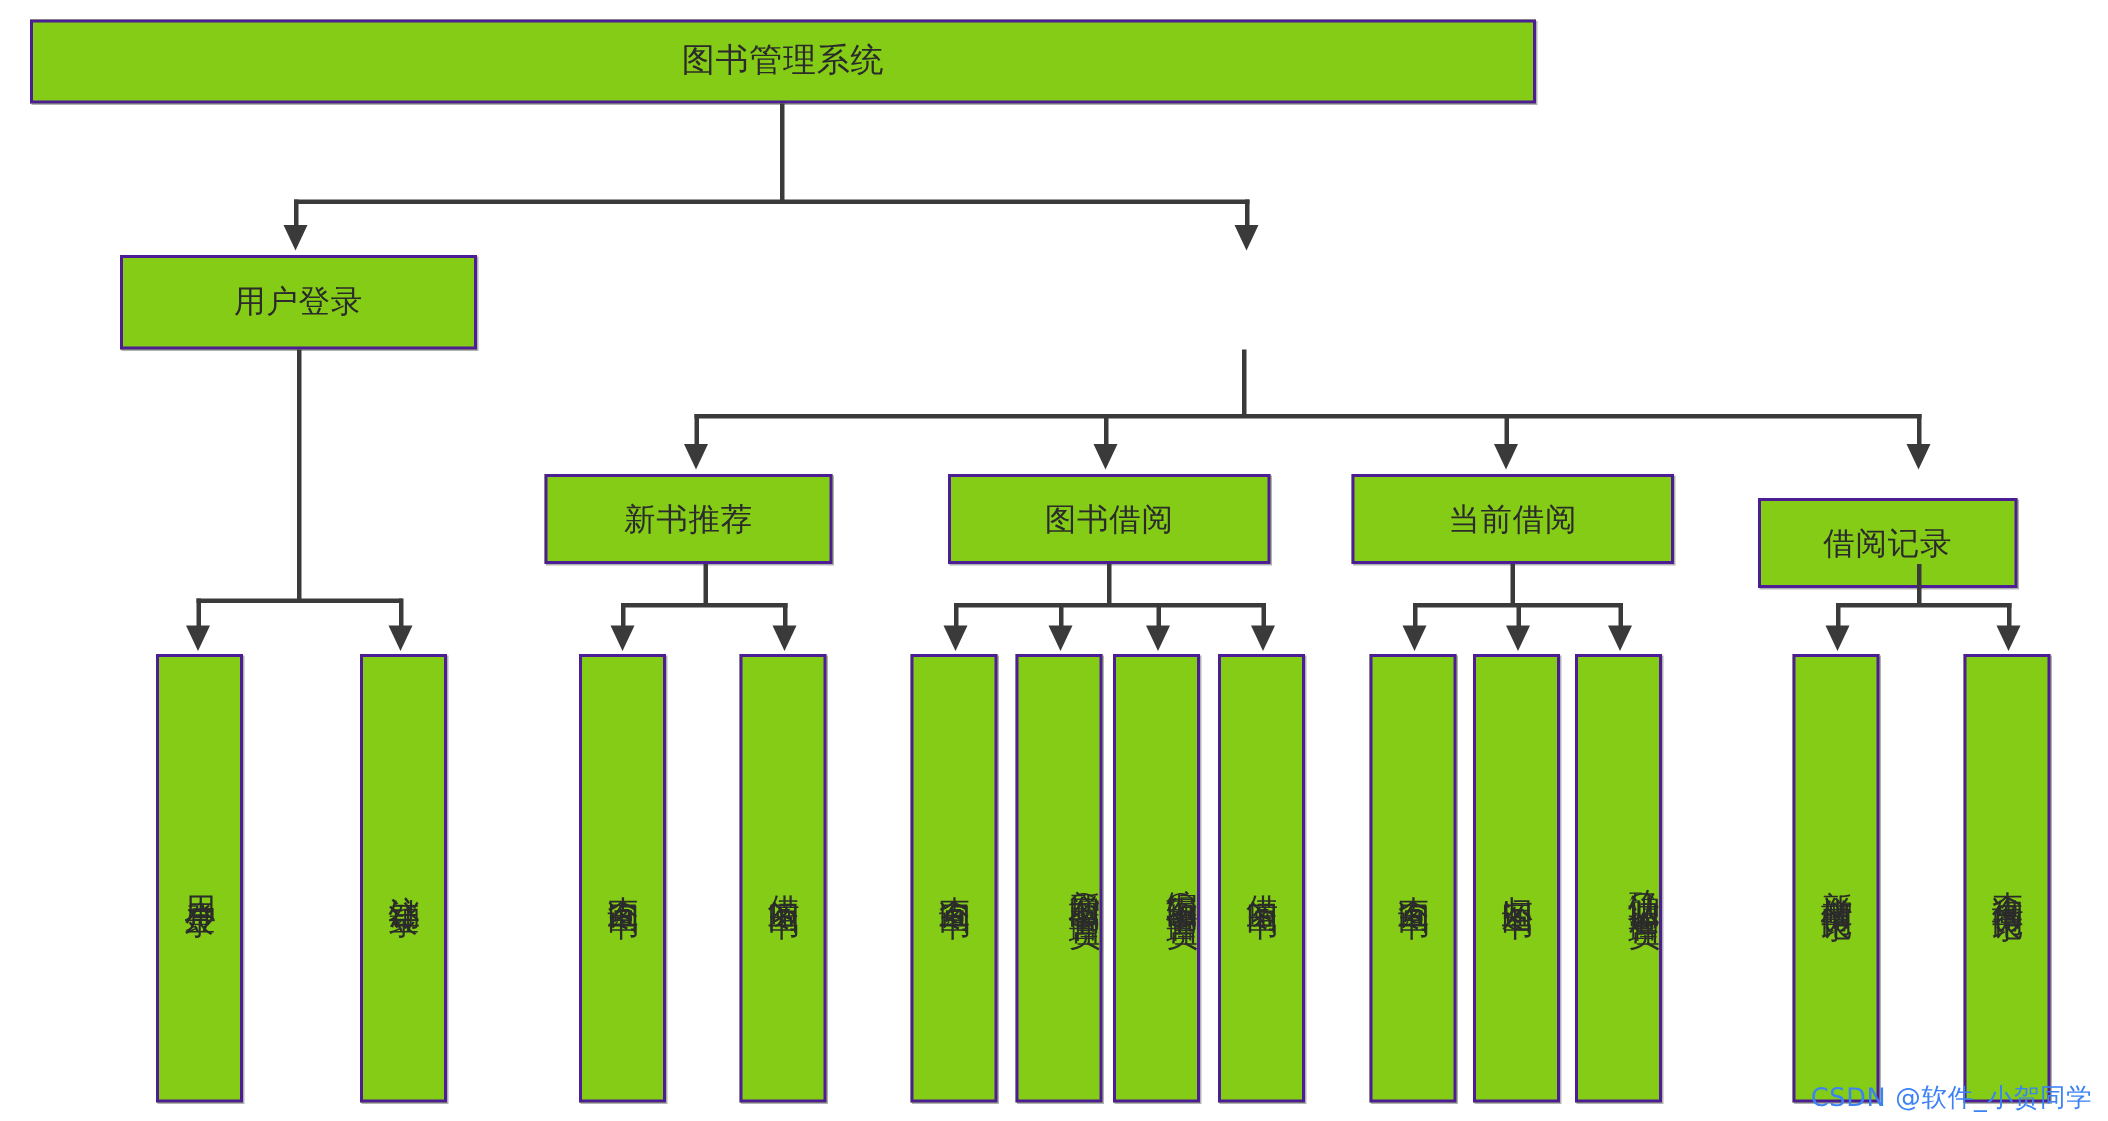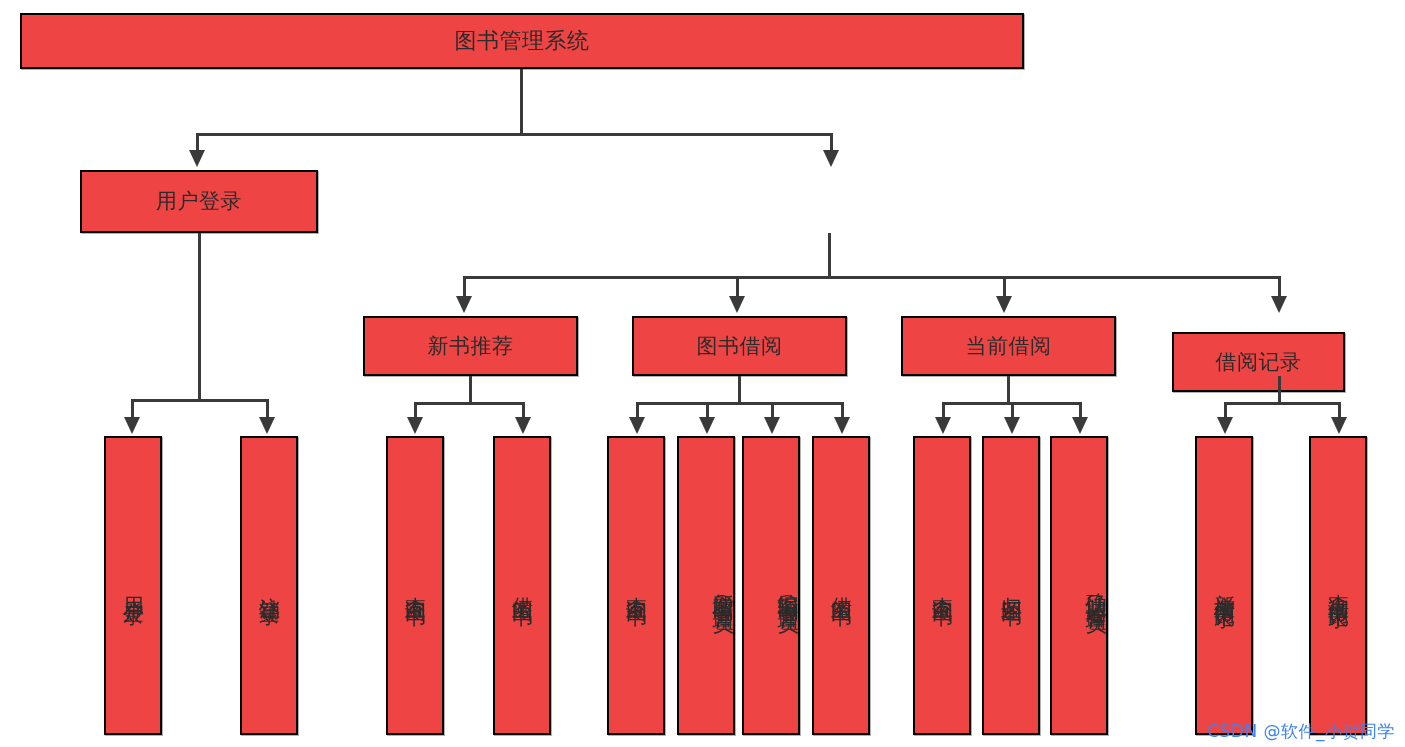--- a/index.html
+++ b/index.html
@@ -12,22 +12,22 @@
     position:relative;
     width:1405px;
     height:747px;
     background:#ffffff;
     overflow:hidden;
   }
   
   .node{
     position:absolute;
     box-sizing:border-box;
-    border:2px solid #000000;
-    background:#ef4444;
+    border:2px solid #4c1d95;
+    background:#84cc16;
     display:flex;
     align-items:center;
     justify-content:center;
     color:#2b2b2b;
     line-height:1.15;
     box-shadow:1px 1px 0 rgba(0,0,0,.30);
   }
   .node.h{               
     font-size:21px;
     letter-spacing:.5px;
@@ -103,21 +103,21 @@
   <div class="hline" style="left:463px;top:276px;width:818px;"></div>
   <div class="vline" style="left:463px;top:276px;height:21px;"></div>
   <div class="arrow" style="left:456px;top:296px;"></div>
   <div class="vline" style="left:736px;top:276px;height:21px;"></div>
   <div class="arrow" style="left:729px;top:296px;"></div>
   <div class="vline" style="left:1003px;top:276px;height:21px;"></div>
   <div class="arrow" style="left:996px;top:296px;"></div>
   <div class="vline" style="left:1278px;top:276px;height:21px;"></div>
   <div class="arrow" style="left:1271px;top:296px;"></div>
 
-  <div class="node h" style="left:363px;top:316px;width:215px;height:60px;text-align:right;">新书推荐</div>
+  <div class="node h" style="left:363px;top:316px;width:192px;height:60px;text-align:right;">新书推荐</div>
 
   <div class="node h" style="left:901px;top:316px;width:215px;height:60px;">当前借阅</div>
 
   <div class="node h" style="left:632px;top:316px;width:215px;height:60px;">图书借阅</div>
 
   <div class="node h" style="left:1172px;top:316px;width:173px;height:60px;margin-top:16px;">借阅记录</div>
 
   <div class="vline" style="left:469px;top:376px;height:28px;"></div>
   <div class="hline" style="left:414px;top:402px;width:111px;"></div>
   <div class="vline" style="left:414px;top:402px;height:16px;"></div>

